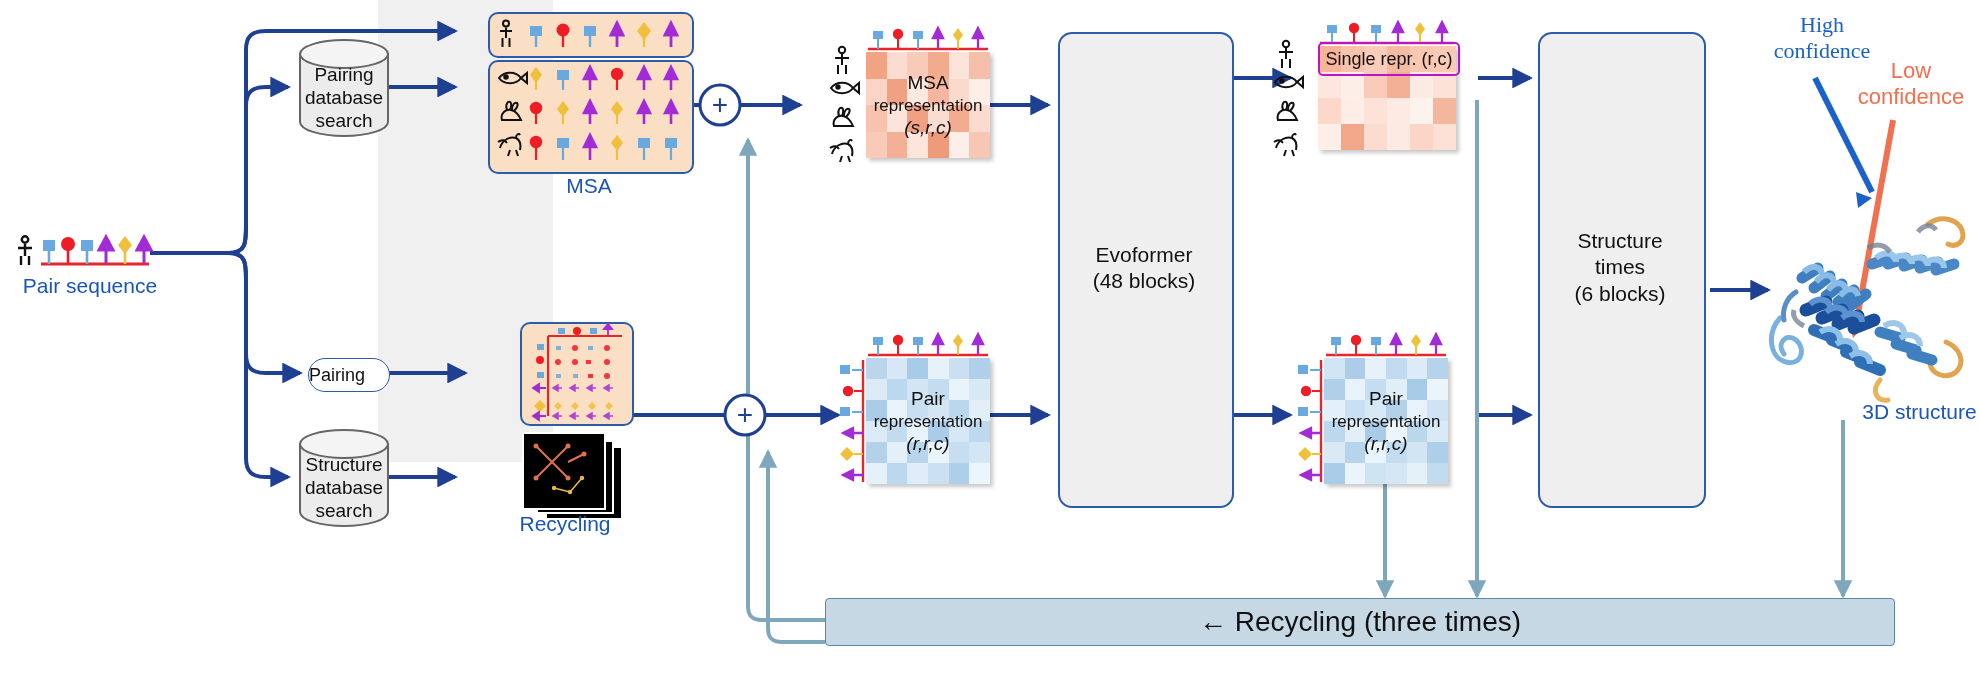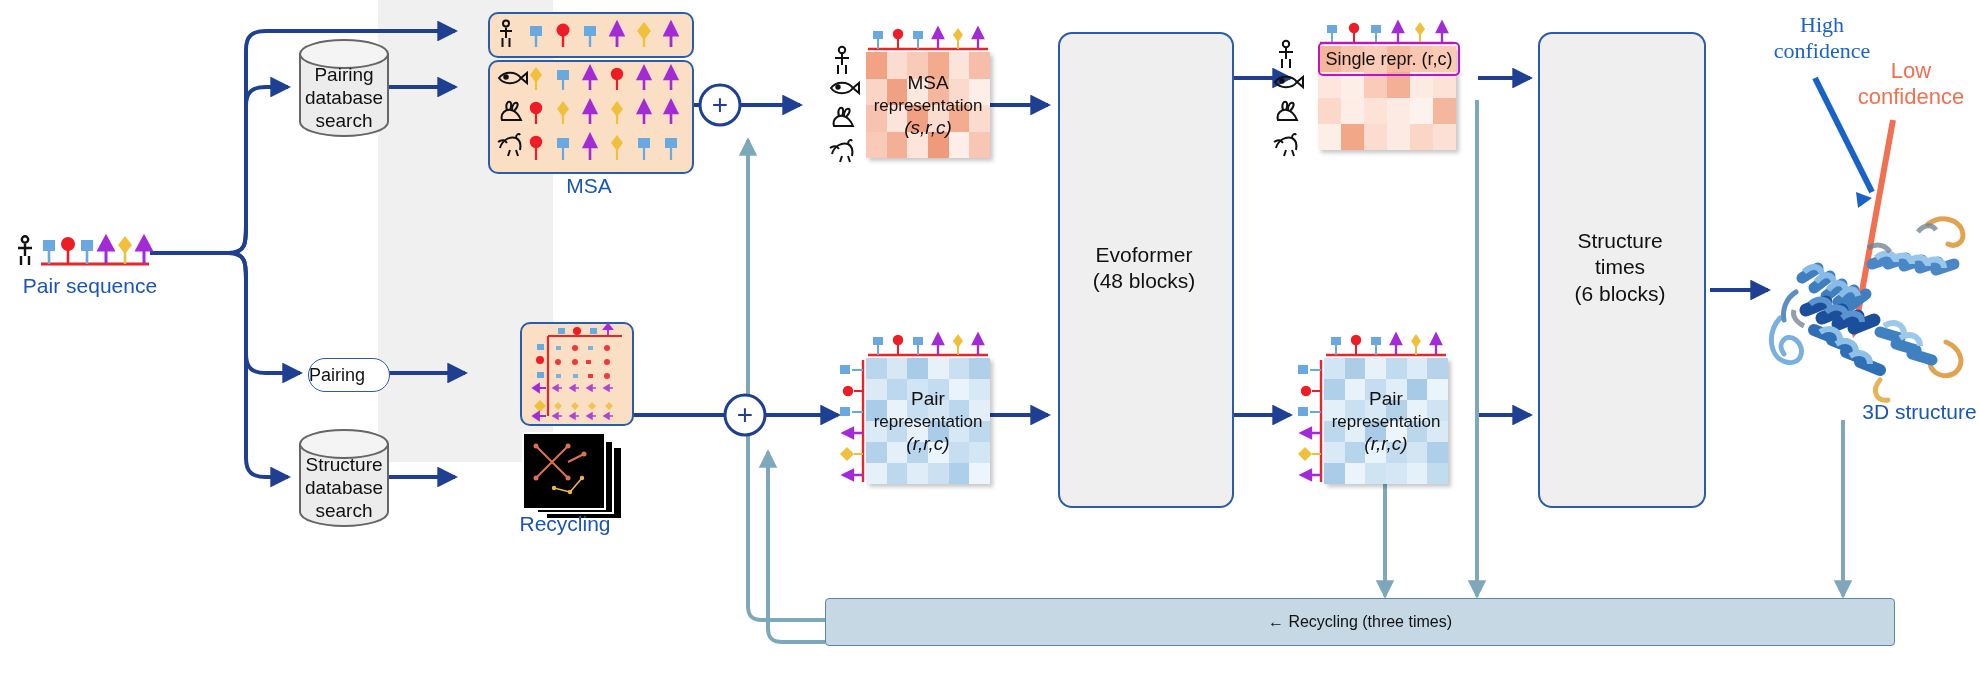--- a/index.html
+++ b/index.html
@@ -17,21 +17,21 @@
   .msa-row{border:2px solid #2a5caa;border-radius:10px;background:#fbdfc4;}
   .rep-box{box-shadow:3px 3px 4px rgba(0,0,0,.22);}
   .cellgrid{display:grid;}
   .cellgrid div{width:100%;height:100%;}
   .ov-text{position:absolute;width:100%;text-align:center;color:#111;font-size:19px;line-height:1.18;}
   .single-hl{position:absolute;border:2.5px solid #b816c8;border-radius:5px;
              display:flex;align-items:center;justify-content:center;
              color:#111;font-size:20px;background:rgba(255,255,255,0.0);white-space:nowrap;}
   .recyc{border:1.5px solid #5a86ab;background:#c5d8e3;border-radius:4px;
          display:flex;align-items:center;justify-content:center;
-         color:#111;font-size:16px;}
+         color:#111;font-size:28px;}
   .conf{font-size:22px;line-height:1.2;text-align:center;white-space:nowrap;}
   .conf.hi{color:#1a62c8;}
   .conf.lo{color:#f0704f;}
   .tmpl-card{background:#000;border:2px solid #ffffff;}
 </style>
 </head>
 <body>
 
 <div id="stage">
 

